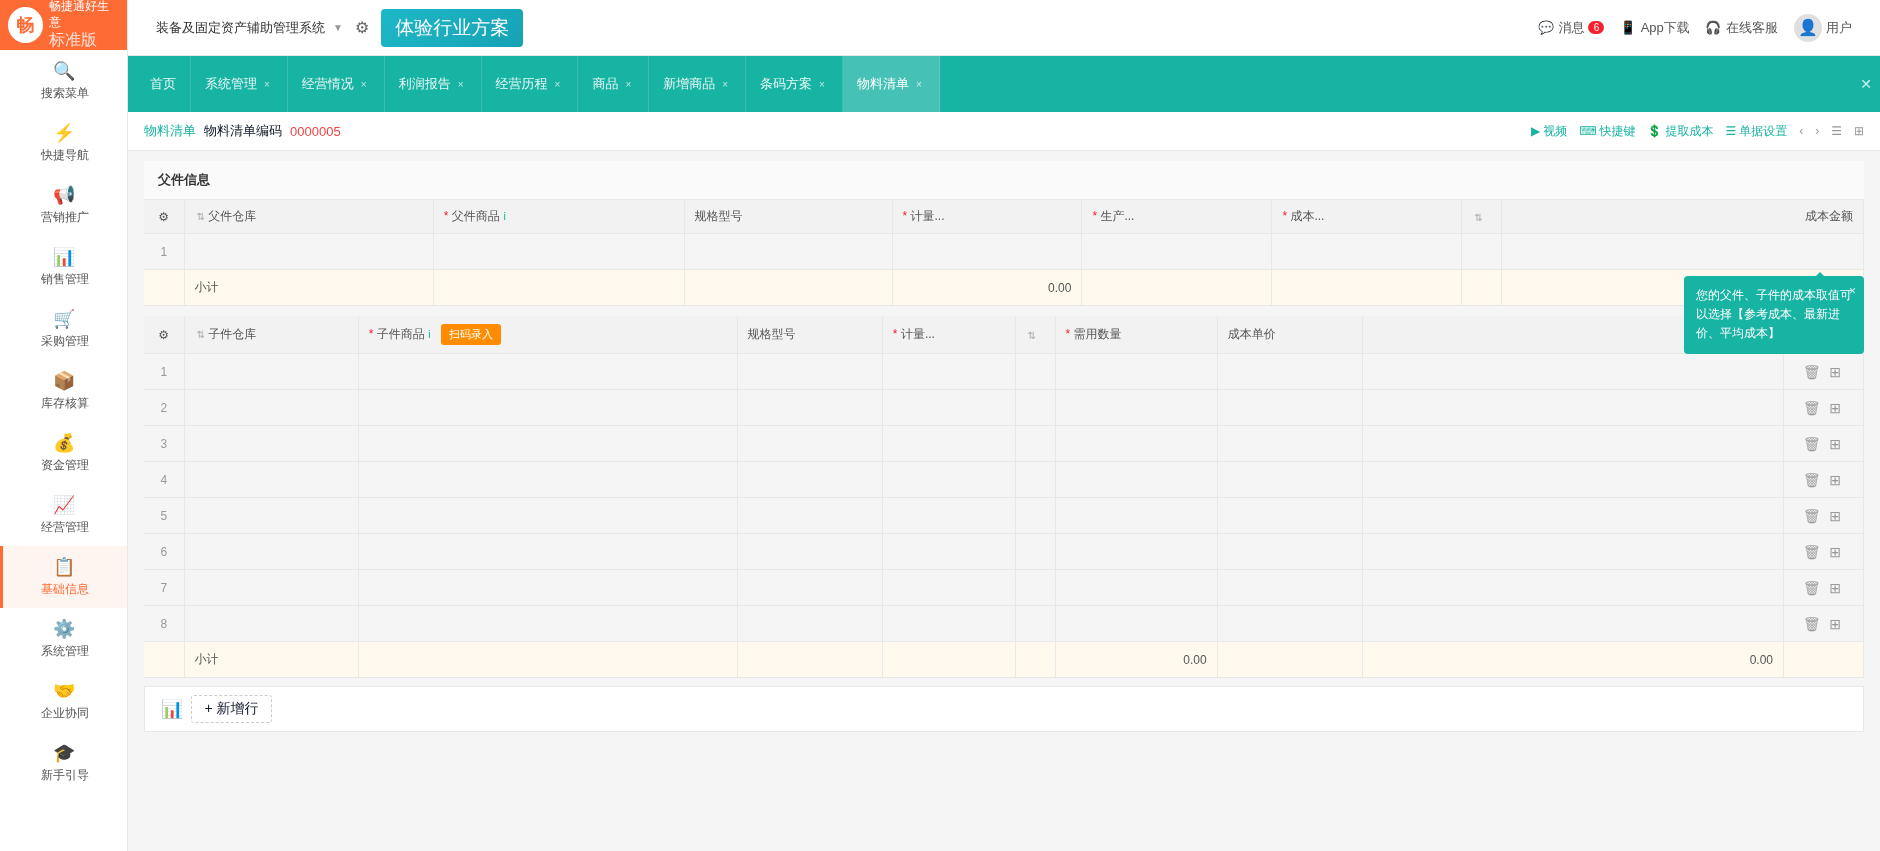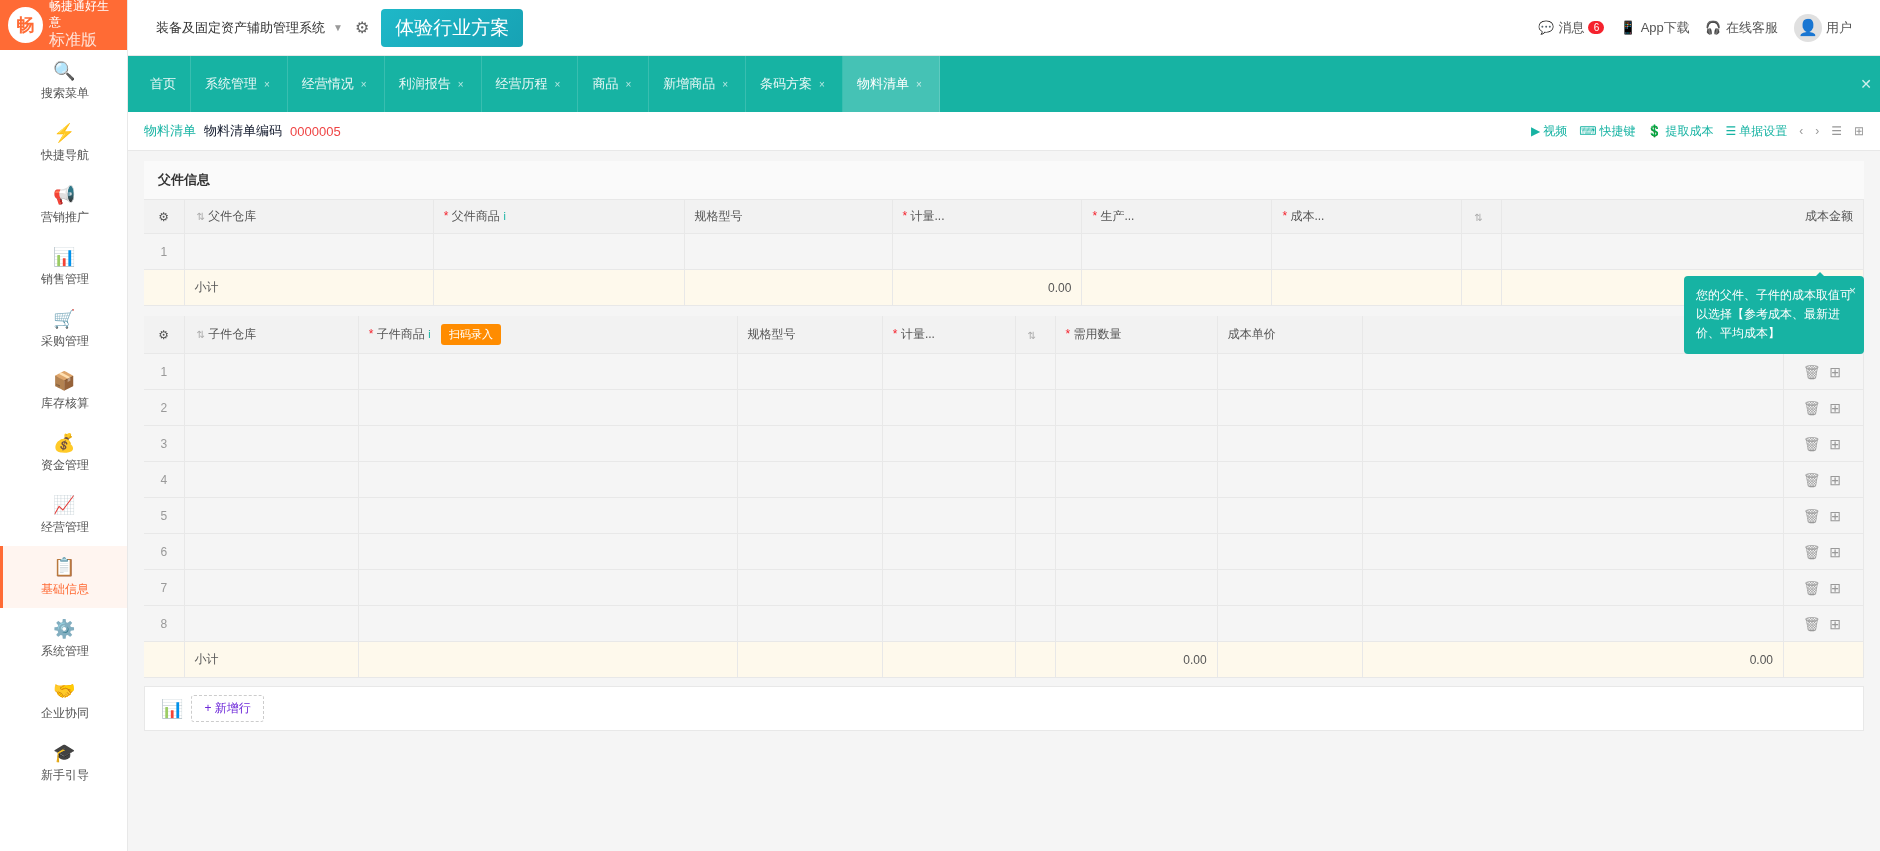--- a/index.html
+++ b/index.html
@@ -311,25 +311,25 @@
       background: #fff;
       border-top: 1px solid #e8e8e8;
       padding: 8px 16px;
       display: flex;
       align-items: center;
       gap: 8px;
     }
     .add-row-btn {
       background: none;
       border: 1px dashed #ccc;
-      color: #6d28d9;
+      color: #0f172a;
       padding: 4px 12px;
       border-radius: 3px;
       cursor: pointer;
-      font-size: 12px;
+      font-size: 14px;
       display: flex;
       align-items: center;
       gap: 4px;
     }
     .th-sort { color: #aaa; cursor: pointer; margin-left: 2px; font-size: 10px; }
 
     
     .row-num { color: #bbb; font-size: 12px; text-align: center; }
   </style>
 </head>

